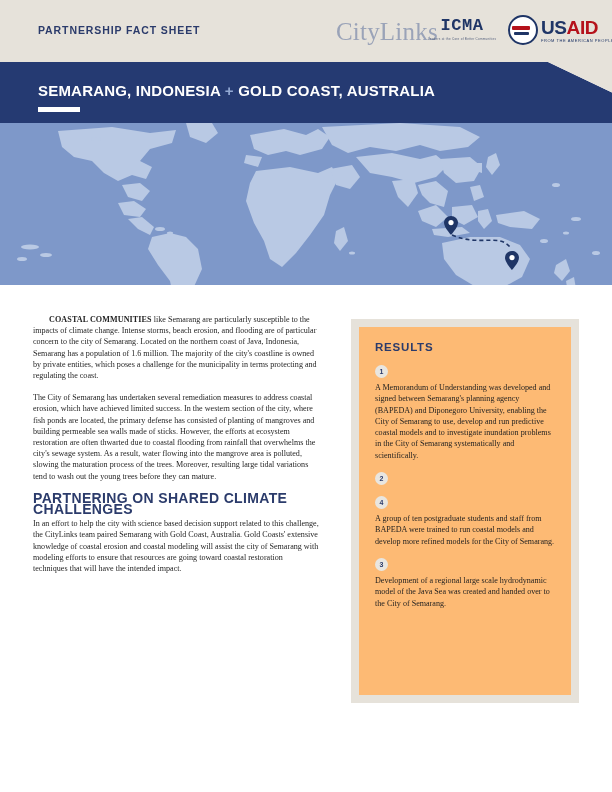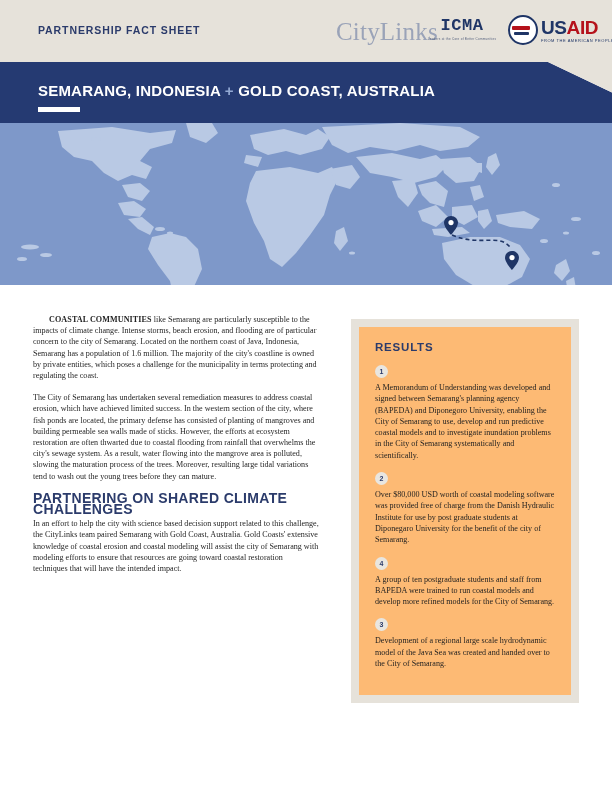--- a/index.html
+++ b/index.html
@@ -395,21 +395,20 @@
   <div class="results-inner">
     <div class="results-title">RESULTS</div>
 
     <div class="result-item">
       <div class="badge">1</div>
       <p class="result-text">A Memorandum of Understanding was developed and signed between Semarang's planning agency (BAPEDA) and Diponegoro University, enabling the City of Semarang to use, develop and run predictive coastal models and to investigate inundation problems in the City of Semarang systematically and scientifically.</p>
     </div>
 
     <div class="result-item">
       <div class="badge">2</div>
-      <p class="result-text">Over $80,000 USD worth of coastal modeling software was provided free of charge from the Danish Hydraulic Institute for use by post graduate students at Diponegaro University for the benefit of the city of Semarang.</p>
     </div>
 
     <div class="result-item">
       <div class="badge">4</div>
       <p class="result-text">A group of ten postgraduate students and staff from BAPEDA were trained to run coastal models and develop more refined models for the City of Semarang.</p>
     </div>
 
     <div class="result-item">
       <div class="badge">3</div>
       <p class="result-text">Development of a regional large scale hydrodynamic model of the Java Sea was created and handed over to the City of Semarang.</p>

